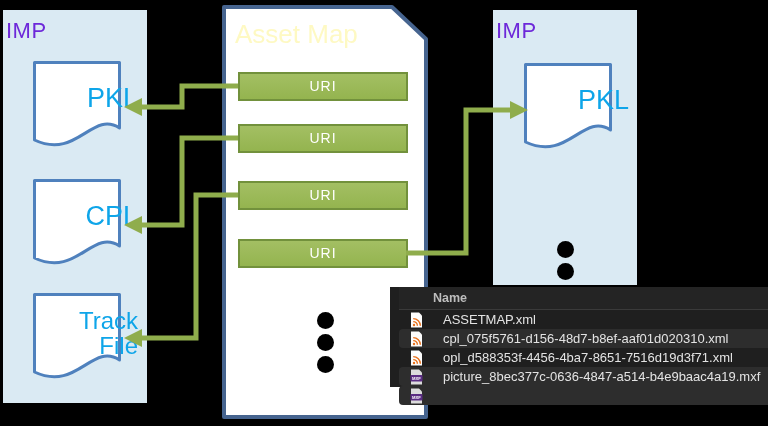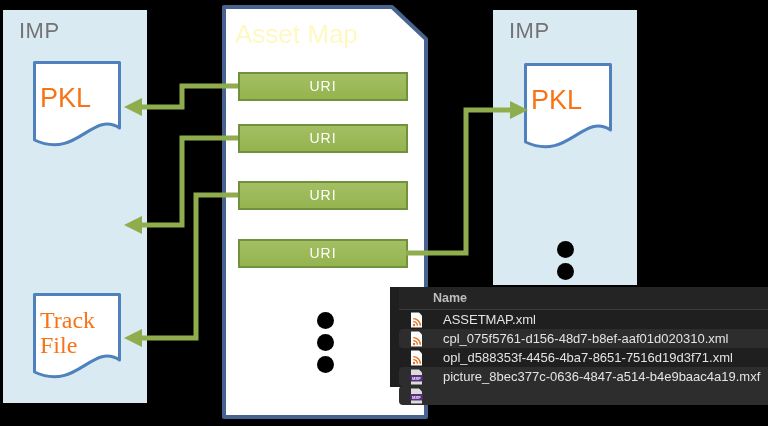--- a/index.html
+++ b/index.html
@@ -3,28 +3,28 @@
 <meta charset="utf-8">
 <style>
   html,body{margin:0;padding:0;background:#000;}
   #stage{position:relative;width:768px;height:426px;background:#000;
          font-family:"Liberation Sans",sans-serif;overflow:hidden;}
 
   
   .imp-box{position:absolute;background:#daeaf3;z-index:5;}
   #imp-left{left:3px;top:10px;width:144px;height:393px;}
   #imp-right{left:493px;top:10px;width:144px;height:275px;}
-  .imp-title{position:absolute;top:8px;left:16px;font-size:22px;color:#737373;letter-spacing:0.5px;}
+  .imp-title{position:absolute;top:8px;left:3px;font-size:22px;color:#6d28d9;letter-spacing:0.5px;}
 
   
   .doc{position:absolute;width:90px;height:93px;z-index:10;}
   .doc svg{position:absolute;left:0;top:0;}
-  .doc-label{position:absolute;left:8px;top:24px;width:100%;text-align:left;
-             font-size:27px;color:#f97316;line-height:1.05;}
-  .doc-label.small{font-size:24px;top:16px;font-family:Liberation Serif, serif;}
+  .doc-label{position:absolute;left:16px;top:24px;width:100%;text-align:right;
+             font-size:27px;color:#0ea5e9;line-height:1.05;}
+  .doc-label.small{font-size:24px;top:16px;}
   #doc-pkl-left{left:32px;top:60px;}
   #doc-cpl{left:32px;top:178px;}
   #doc-track{left:32px;top:292px;}
   #doc-pkl-right{left:523px;top:62px;}
 
   
   #asset-map{position:absolute;left:222px;top:5px;width:206px;height:414px;z-index:8;}
   #asset-map-title{position:absolute;left:13px;top:14px;font-size:26px;color:#fef9c3;}
 
   .uri-bar{position:absolute;left:238px;width:166px;height:25px;z-index:12;
@@ -61,20 +61,26 @@
     <div class="imp-title">IMP</div>
   </div>
 
   <div class="doc" id="doc-pkl-left">
     <svg width="90" height="93" viewBox="0 0 90 93">
       <path d="M2.5,2.5 H87.5 V68 C60,50 45,100 2.5,80 Z" fill="#ffffff" stroke="#4f81bd" stroke-width="3" stroke-linejoin="round"></path>
     </svg>
     <div class="doc-label">PKL</div>
   </div>
 
+  <div class="doc" id="doc-cpl">
+    <svg width="90" height="93" viewBox="0 0 90 93">
+      <path d="M2.5,2.5 H87.5 V68 C60,50 45,100 2.5,80 Z" fill="#ffffff" stroke="#4f81bd" stroke-width="3" stroke-linejoin="round"></path>
+    </svg>
+    <div class="doc-label">CPL</div>
+  </div>
 
   <div class="doc" id="doc-track">
     <svg width="90" height="93" viewBox="0 0 90 93">
       <path d="M2.5,2.5 H87.5 V68 C60,50 45,100 2.5,80 Z" fill="#ffffff" stroke="#4f81bd" stroke-width="3" stroke-linejoin="round"></path>
     </svg>
     <div class="doc-label small">Track File</div>
   </div>
 
   <div id="asset-map">
     <svg width="206" height="414" viewBox="0 0 206 414">

